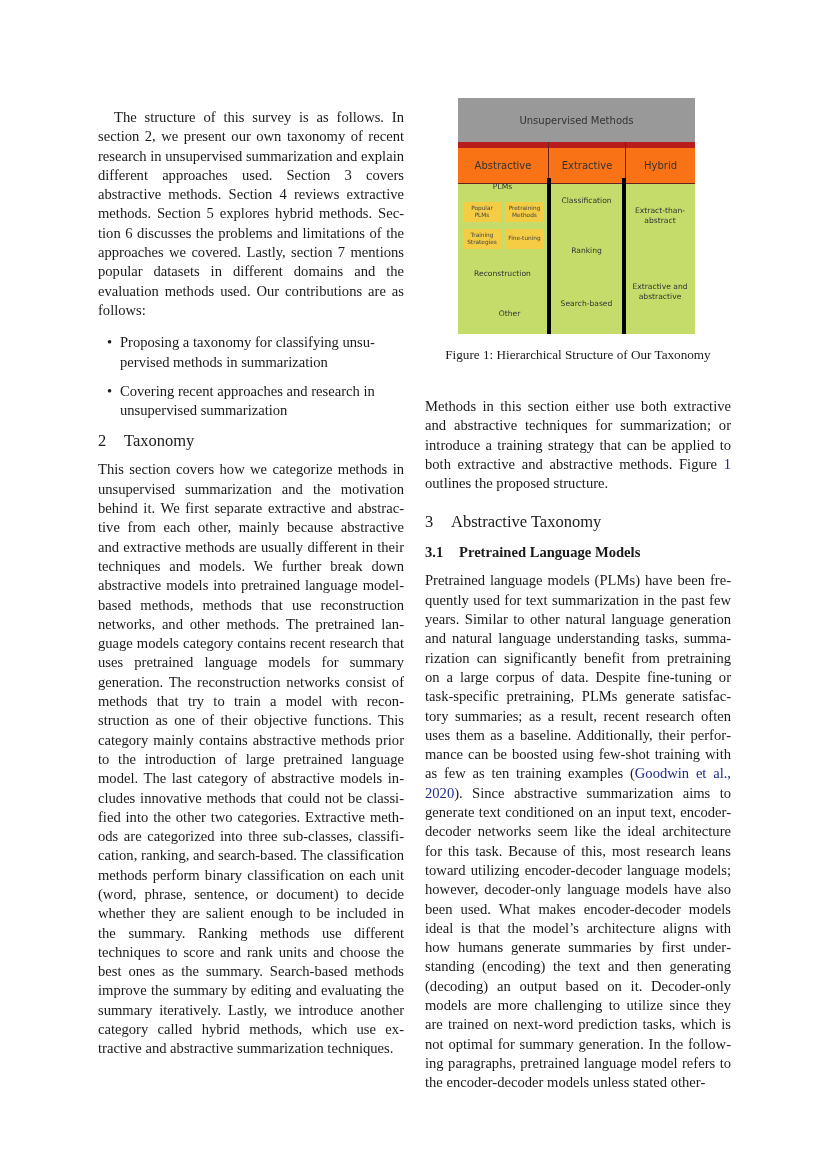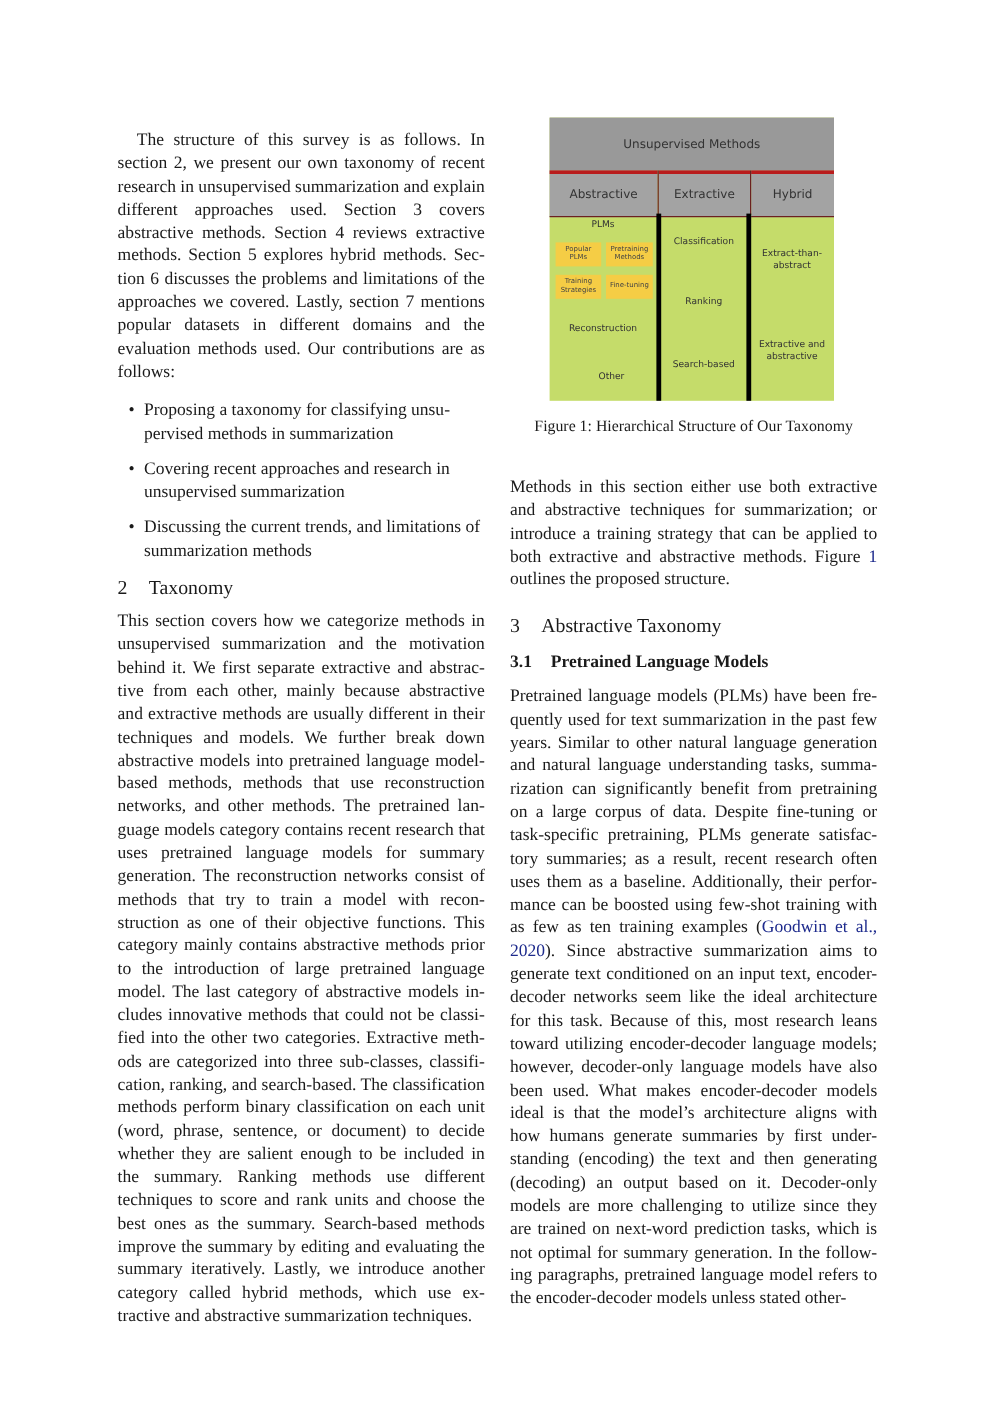--- a/index.html
+++ b/index.html
@@ -16,40 +16,39 @@
   h2 .num { display:inline-block; width:26px; }
   h3 { font-size:14.6px; font-weight:bold; margin:0; line-height:20px; }
   h3 .num { display:inline-block; width:34px; }
   .cite { color:#1d2a8c; }
 
   
   .figure { position:absolute; left:458px; top:98px; width:237px; height:236px; background:#c5dc6a;
             font-family:"DejaVu Sans", "Liberation Sans", sans-serif; }
   .fig-top { position:absolute; left:0; top:0; width:237px; height:44px; background:#999999;
              display:flex; align-items:center; justify-content:center; font-size:10px; color:#333; }
-  .fig-cat { position:absolute; top:44px; height:35px; background:#a3a3a3; border-top:3px solid #b91c1c;
+  .fig-cat { position:absolute; top:44px; height:35px; background:#f97316; border-top:6px solid #b91c1c;
              border-bottom:1px solid #6b2020; display:flex; align-items:center; justify-content:center;
              font-size:10px; color:#333; }
   .fig-divider { position:absolute; top:44px; width:4px; background:#000; }
   .fig-divider.thin { width:1px; background:#6b2020; height:37px; }
   .fig-label { position:absolute; font-size:7.6px; color:#333; text-align:center; line-height:10px; }
   .fig-box { position:absolute; background:#f5cd45; font-size:5.8px; color:#444; display:flex;
              align-items:center; justify-content:center; text-align:center; line-height:7.5px; }
   .caption { position:absolute; left:425px; top:346px; width:306px; text-align:center;
              font-size:13.2px; line-height:17px; }
 </style>
 </head>
 <body>
 
 <div class="col left">
   <p class="indent" style="margin:0;">The structure of this survey is as follows. In section 2, we present our own taxonomy of recent research in unsupervised summarization and ex­plain different approaches used. Section 3 covers abstractive methods. Section 4 reviews extractive methods. Section 5 explores hybrid methods. Sec­tion 6 discusses the problems and limitations of the approaches we covered. Lastly, section 7 men­tions popular datasets in different domains and the evaluation methods used. Our contributions are as follows:</p>
   <ul class="bullets">
     <li>Proposing a taxonomy for classifying unsu­pervised methods in summarization</li>
     <li>Covering recent approaches and research in unsupervised summarization</li>
-    <li>Discussing the current trends, and limitations of summarization methods</li>
   </ul>
   <h2 style="margin-top:6px;">
     <span class="num">2</span><span>Taxonomy</span>
   </h2>
   <p style="margin:8px 0 0 0;">This section covers how we categorize methods in unsupervised summarization and the motivation behind it. We first separate extractive and abstrac­tive from each other, mainly because abstractive and extractive methods are usually different in their techniques and models. We further break down abstractive models into pretrained language model-based methods, methods that use reconstruction networks, and other methods. The pretrained lan­guage models category contains recent research that uses pretrained language models for summary generation. The reconstruction networks consist of methods that try to train a model with recon­struction as one of their objective functions. This category mainly contains abstractive methods prior to the introduction of large pretrained language model. The last category of abstractive models in­cludes innovative methods that could not be classi­fied into the other two categories. Extractive meth­ods are categorized into three sub-classes, classifi­cation, ranking, and search-based. The classifica­tion methods perform binary classification on each unit (word, phrase, sentence, or document) to de­cide whether they are salient enough to be included in the summary. Ranking methods use different techniques to score and rank units and choose the best ones as the summary. Search-based methods improve the summary by editing and evaluating the summary iteratively. Lastly, we introduce an­other category called hybrid methods, which use ex­tractive and abstractive summarization techniques.</p>
 </div>
 
 <div class="figure">
   <div class="fig-top">Unsupervised Methods</div>
 

